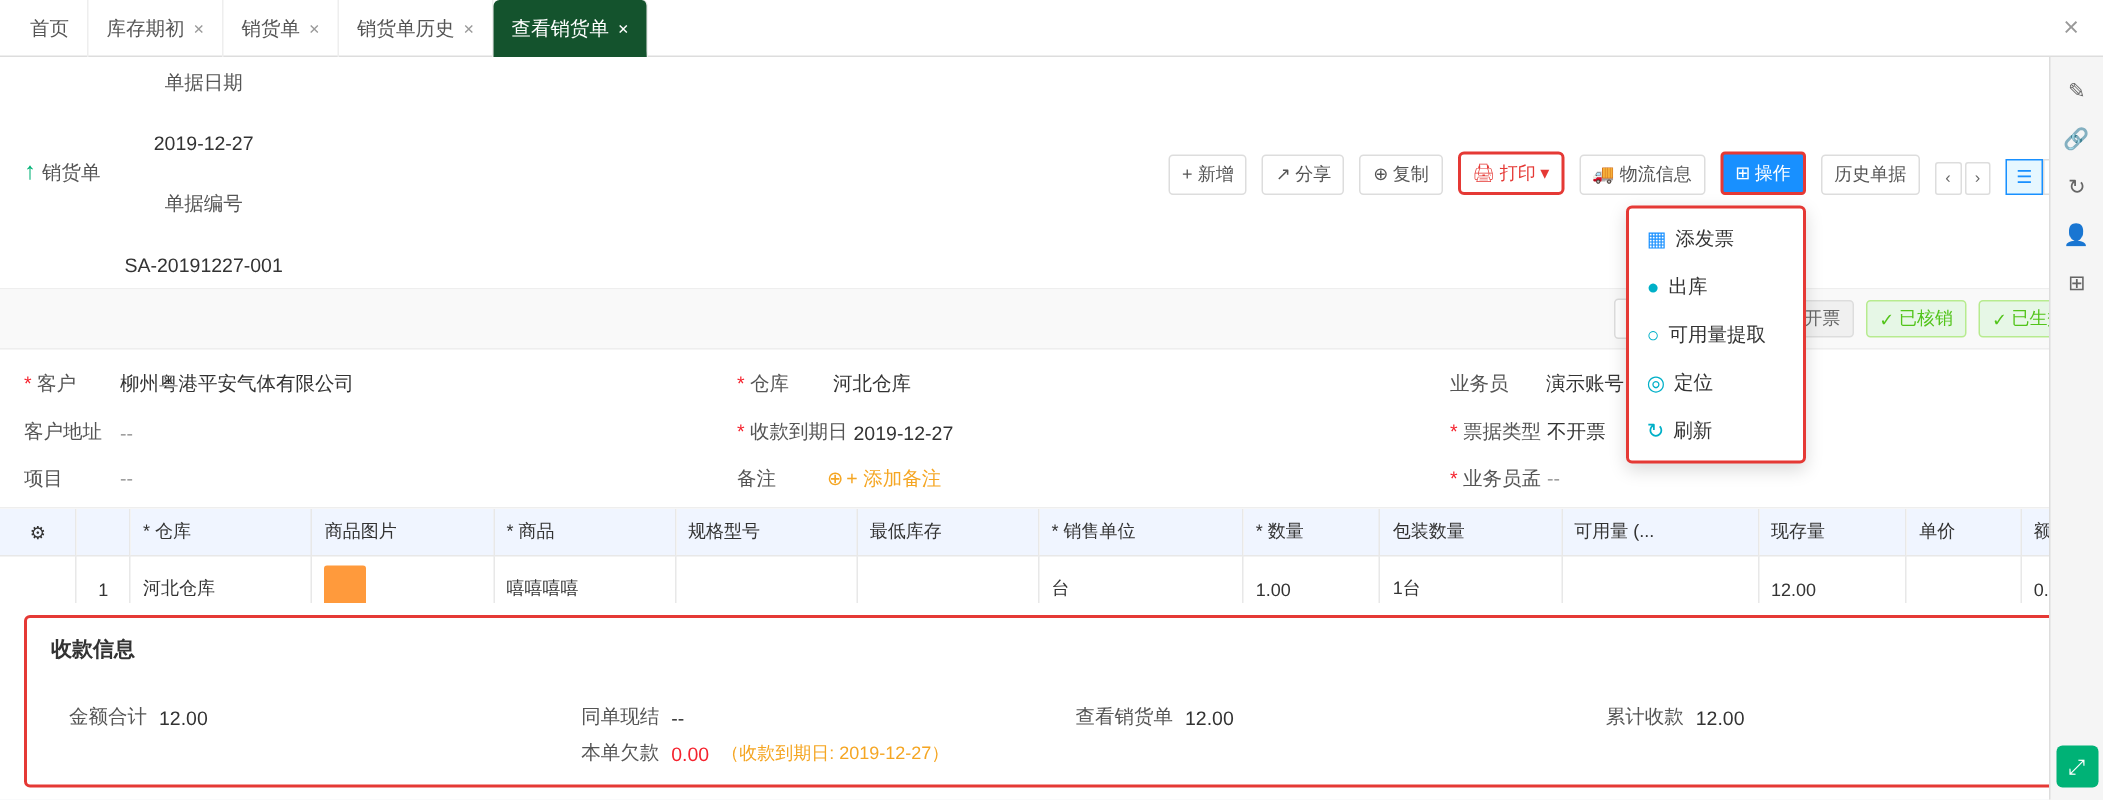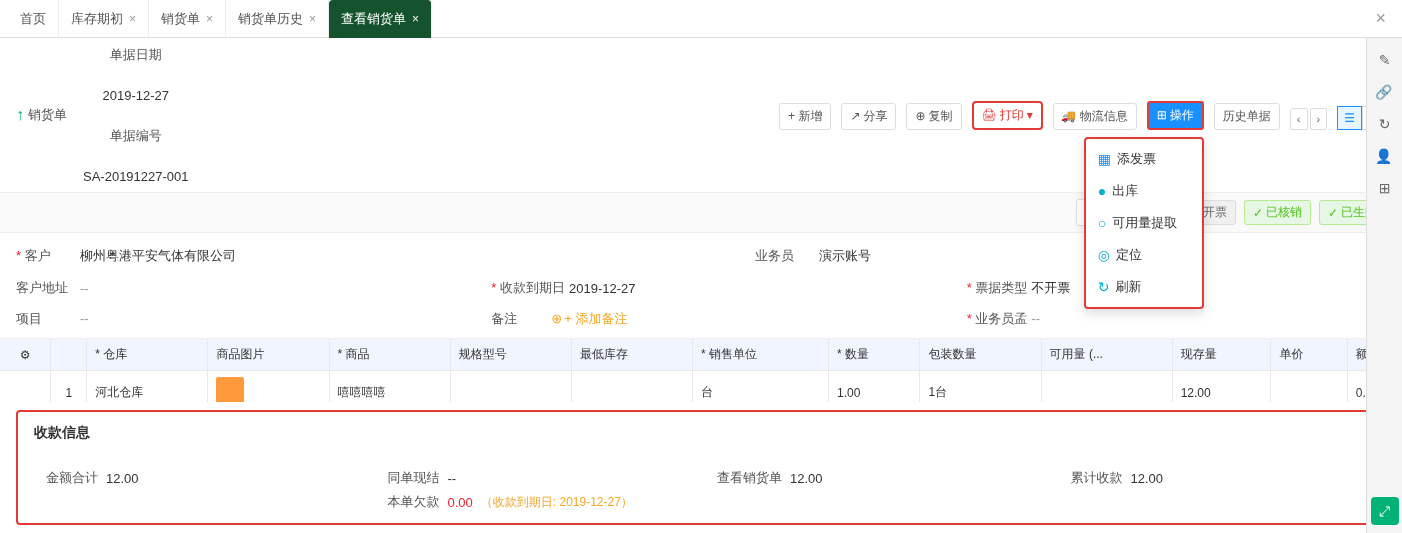--- a/index.html
+++ b/index.html
@@ -261,20 +261,24 @@
     </div>
   </div>
 
   <div class="form-section">
     <div class="form-row">
       <div class="form-field">
         <span class="form-label required">客户</span>
         <span class="form-value">柳州粤港平安气体有限公司</span>
       </div>
       <div class="field-separator"></div>
+      <div class="form-field">
+        <span class="form-label required">仓库</span>
+        <span class="form-value">河北仓库</span>
+      </div>
       <div class="field-separator"></div>
       <div class="form-field">
         <span class="form-label">业务员</span>
         <span class="form-value">演示账号</span>
       </div>
     </div>
     <div class="form-row">
       <div class="form-field">
         <span class="form-label">客户地址</span>
         <span class="form-value dashed">--</span>

